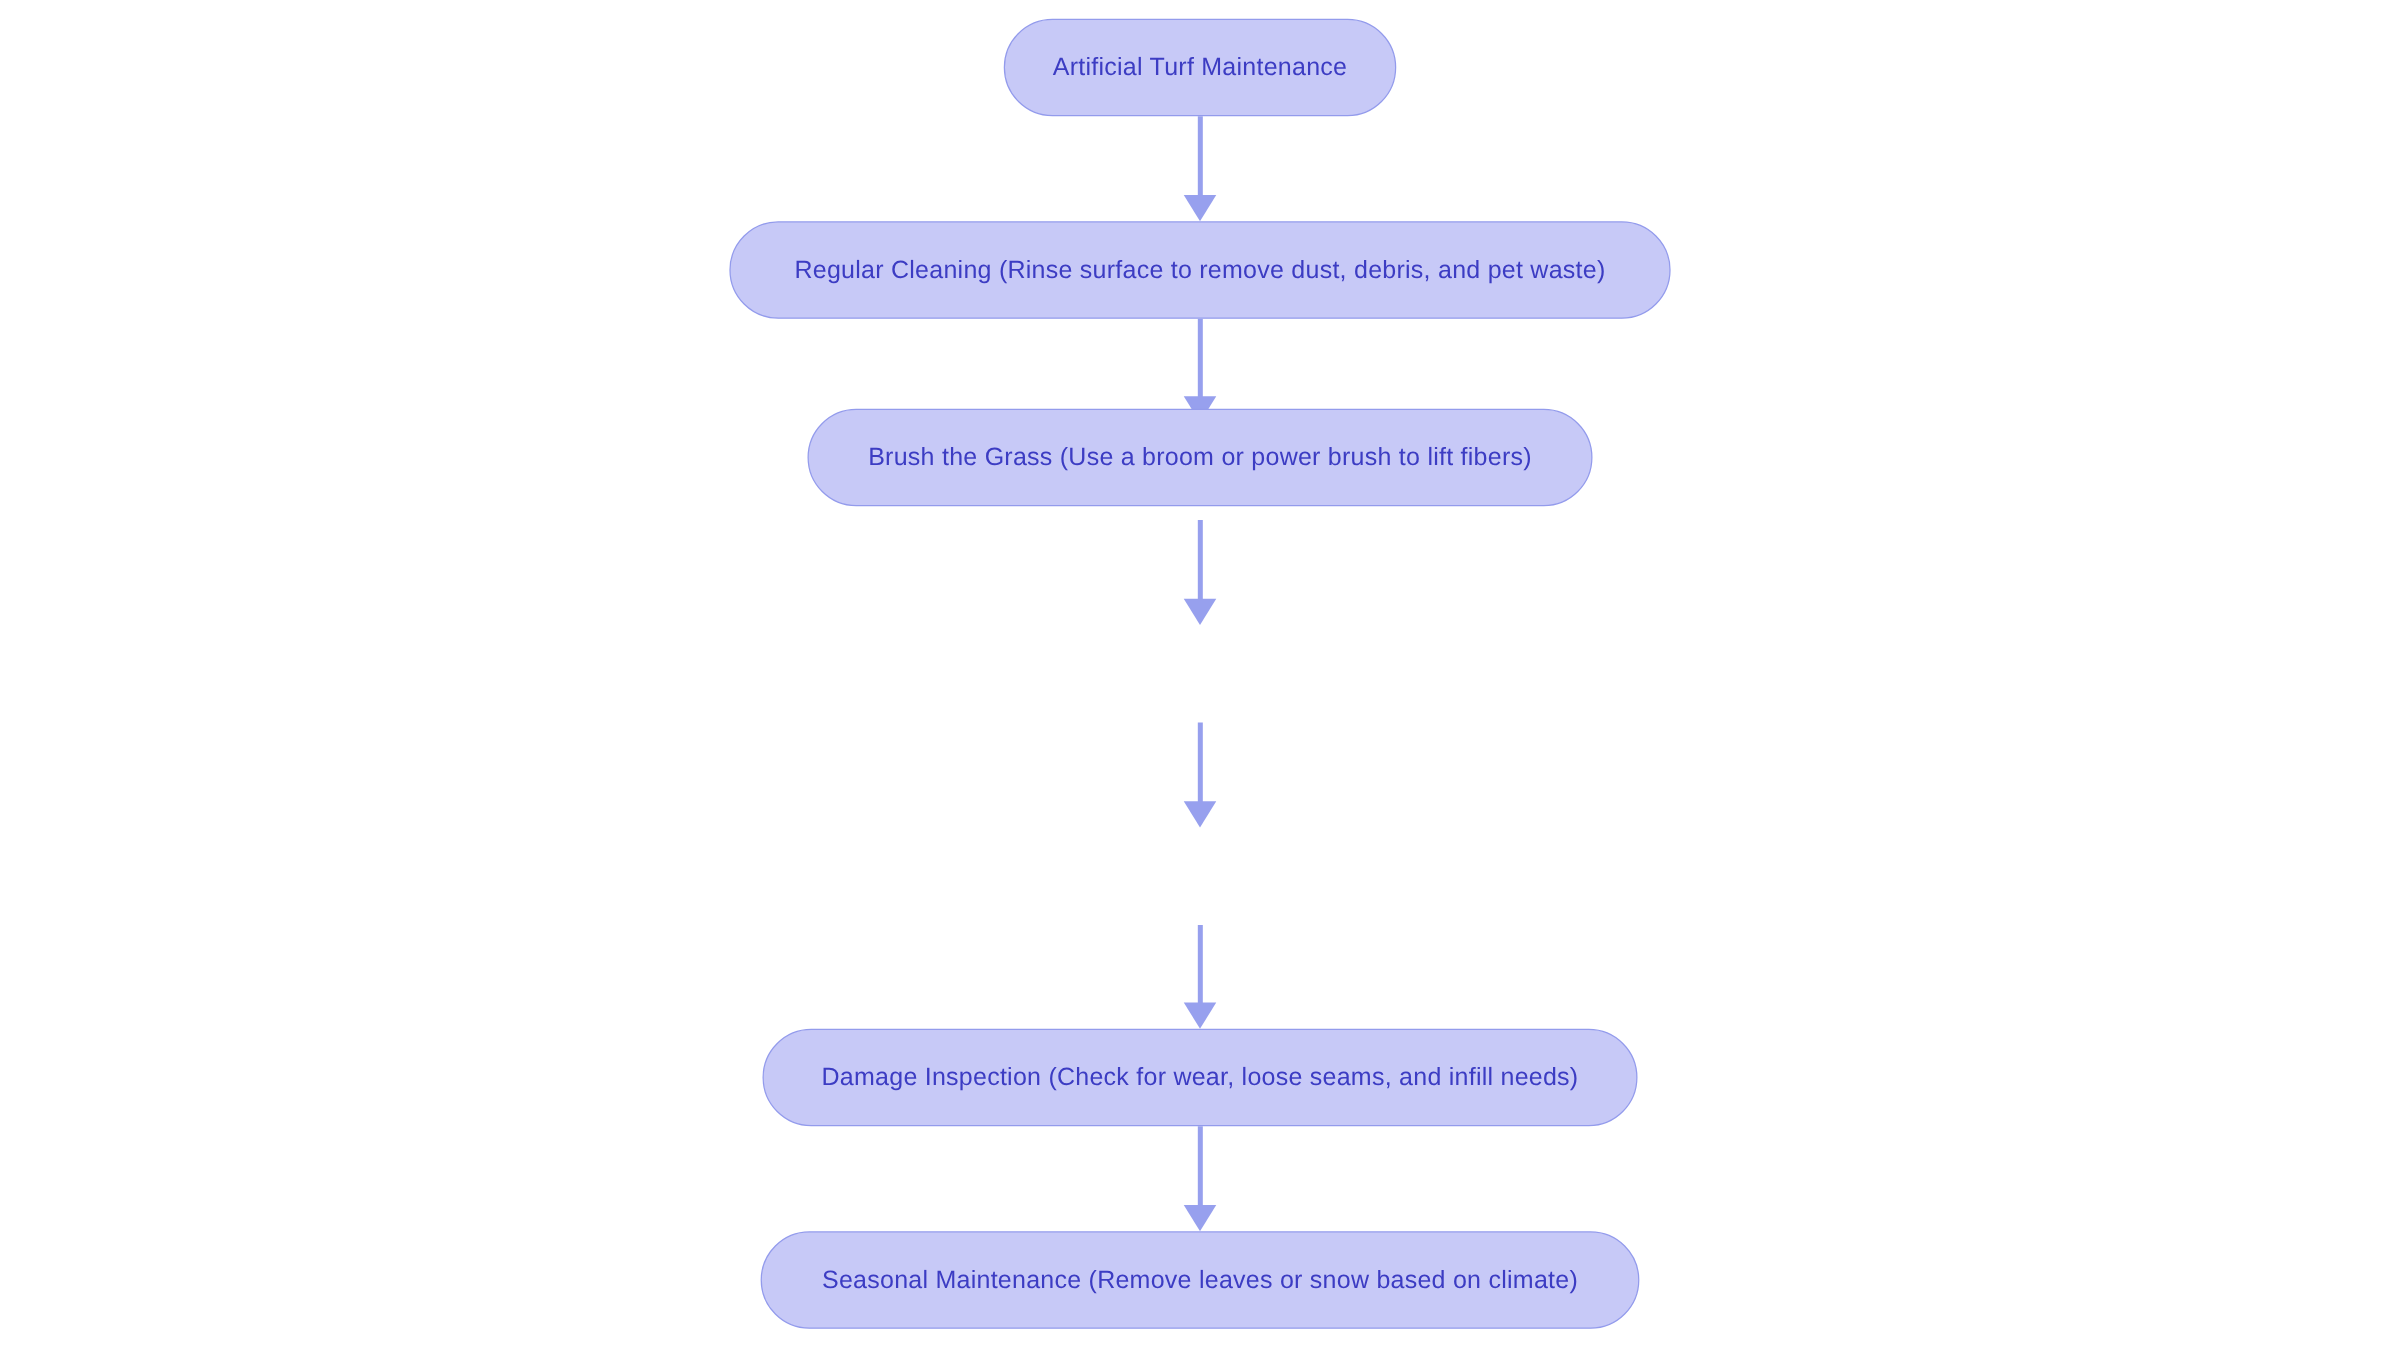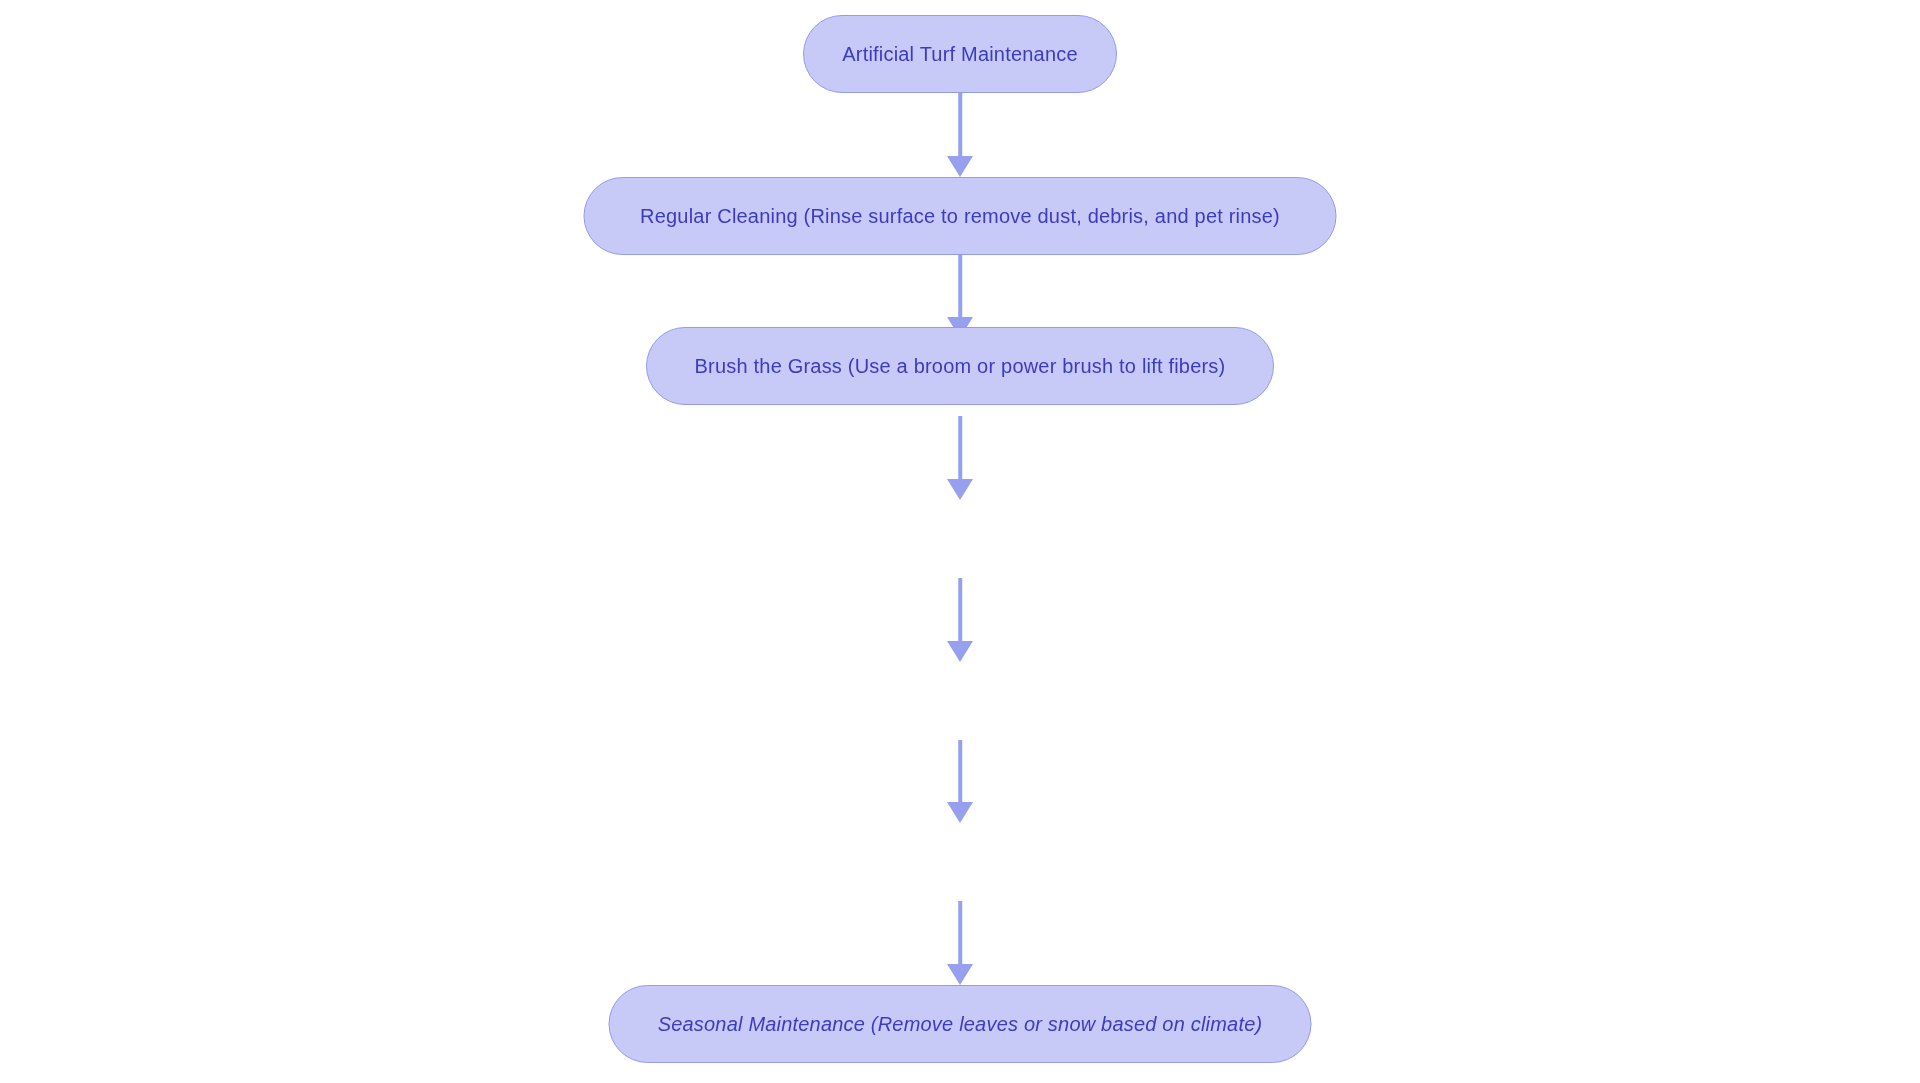--- a/index.html
+++ b/index.html
@@ -33,21 +33,21 @@
     font-size: 20px;
     letter-spacing: 0.2px;
     white-space: nowrap;
   }
   .n1 { top: 15px;  width: 314px; align-items: center; }
   .n2 { top: 177px; width: 753px; }
   .n3 { top: 327px; width: 628px; }
   .n4 { top: 500px; width: 642px; }
   .n5 { top: 662px; width: 661px; }
   .n6 { top: 823px; width: 700px; }
-  .n7 { top: 985px; width: 703px; font-style: italic; }
+  .n7 { top: 985px; width: 703px; }
 
   .arrow {
     position: absolute;
     left: 50%;
     transform: translateX(-50%);
     width: 26px;
   }
   .a1 { top: 93px;  height: 84px; }
   .a2 { top: 255px; height: 83px; }
   .a3 { top: 416px; height: 84px; }
@@ -83,21 +83,21 @@
   <div class="node n1">
     <span>Artificial Turf Maintenance</span>
   </div>
 
   <div class="arrow a1">
     <div class="shaft"></div>
     <div class="head"></div>
   </div>
 
   <div class="node n2">
-    <span>Regular Cleaning (Rinse surface to remove dust, debris, and pet rinse)</span>
+    <span>Regular Cleaning (Rinse surface to remove dust, debris, and pet waste)</span>
   </div>
 
   <div class="arrow a2">
     <div class="shaft"></div>
     <div class="head"></div>
   </div>
 
   <div class="node n3">
     <span>Brush the Grass (Use a broom or power brush to lift fibers)</span>
   </div>
@@ -112,20 +112,23 @@
     <div class="shaft"></div>
     <div class="head"></div>
   </div>
 
 
   <div class="arrow a5">
     <div class="shaft"></div>
     <div class="head"></div>
   </div>
 
+  <div class="node n6">
+    <span>Damage Inspection (Check for wear, loose seams, and infill needs)</span>
+  </div>
 
   <div class="arrow a6">
     <div class="shaft"></div>
     <div class="head"></div>
   </div>
 
   <div class="node n7">
     <span>Seasonal Maintenance (Remove leaves or snow based on climate)</span>
   </div>
 

